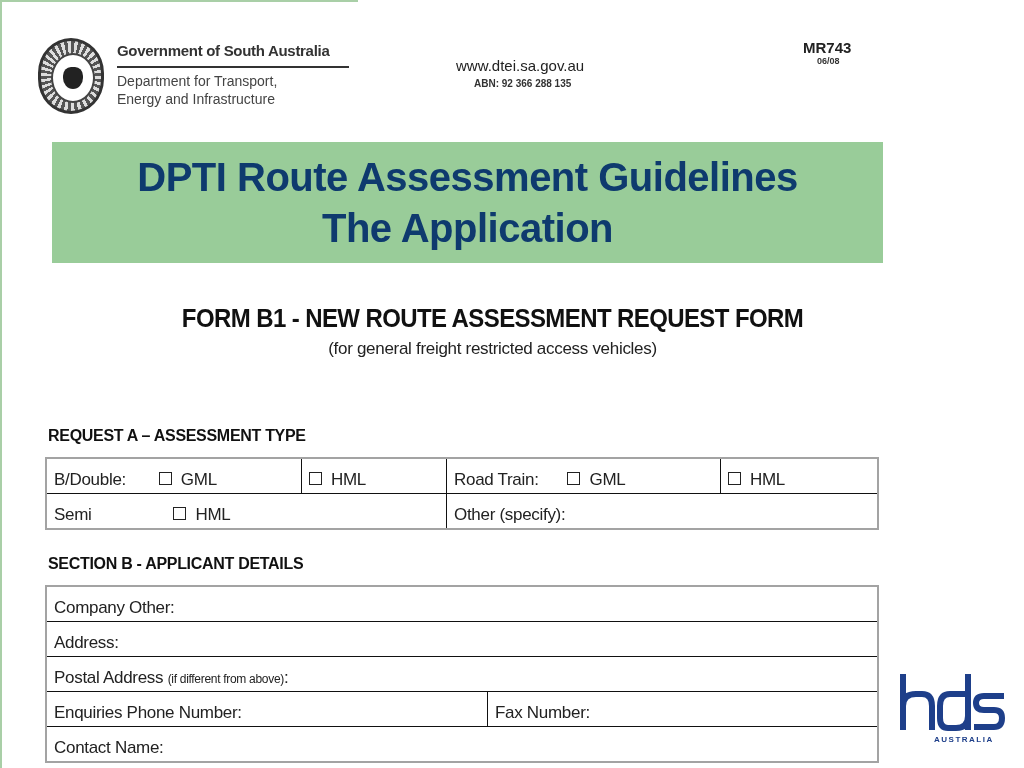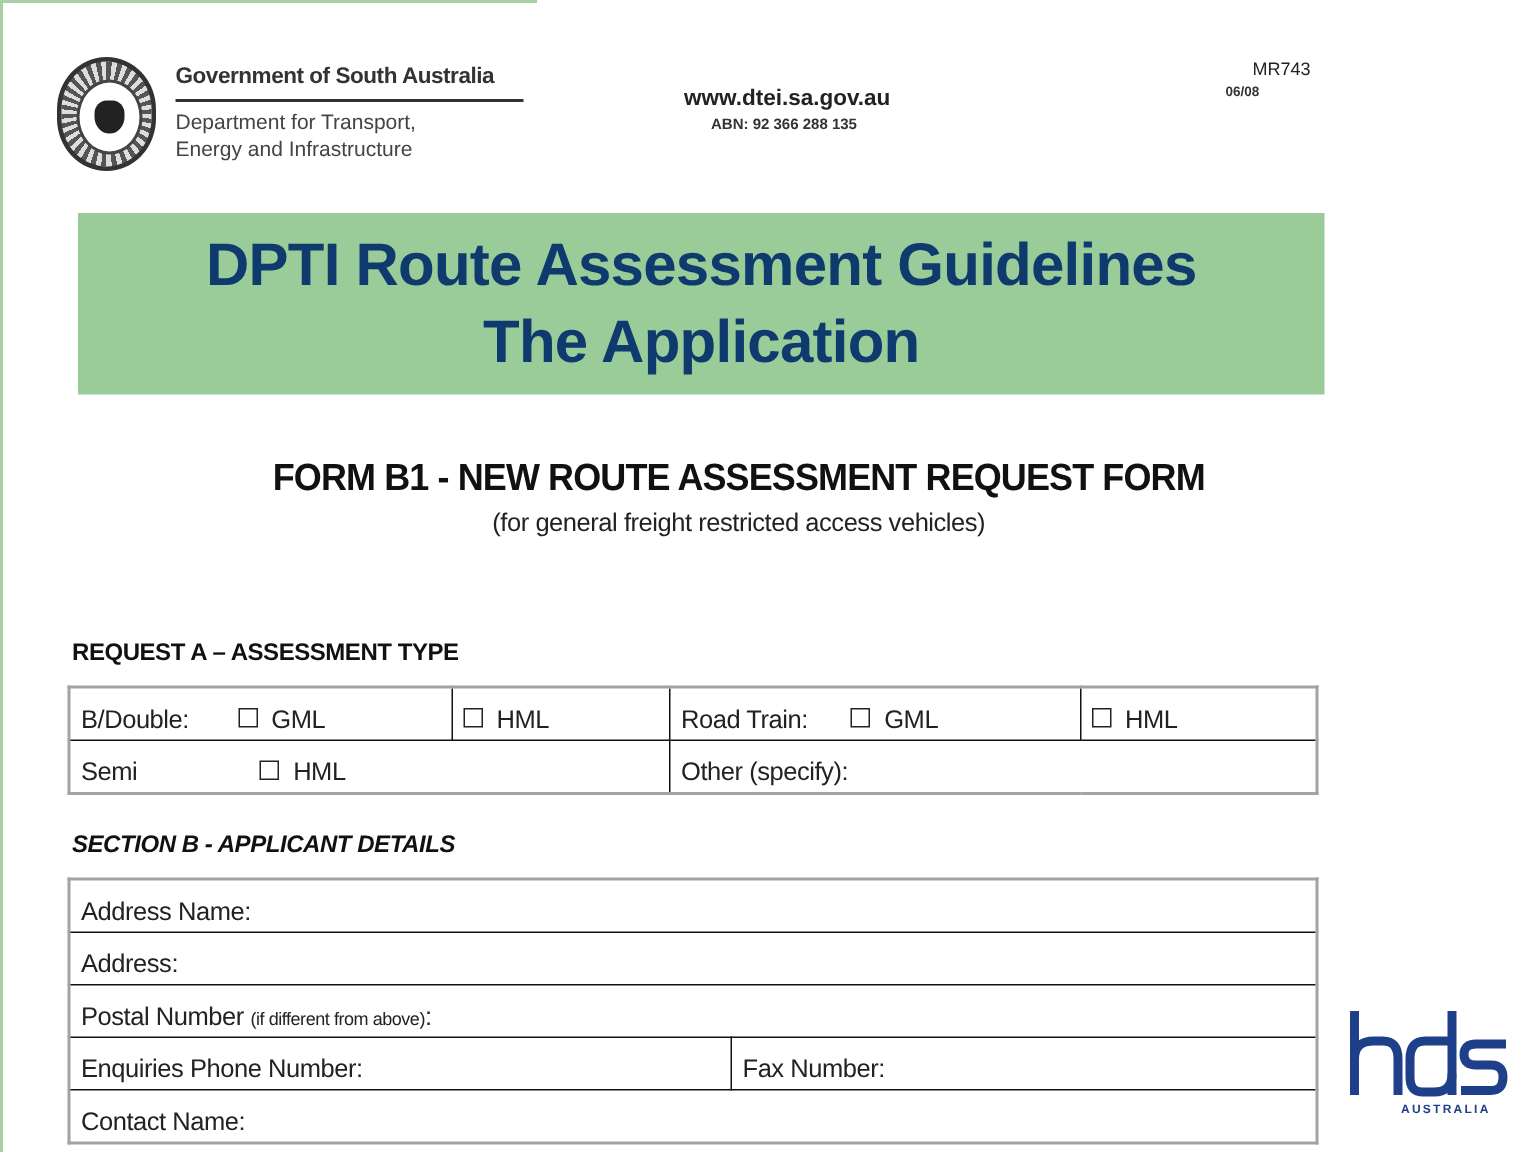--- a/index.html
+++ b/index.html
@@ -15,39 +15,39 @@
           repeating-conic-gradient(#555 0 6deg, #ddd 6deg 12deg); }
   .seal-inner { position:absolute; left:10px; top:12px; width:40px; height:46px; border-radius:50%;
                 background:#fff; border:2px solid #444; }
   .seal-bird { position:absolute; left:10px; top:12px; width:20px; height:22px; background:#222;
                border-radius:40% 40% 50% 50%; }
   .gov-name { position:absolute; left:117px; top:42px; font-size:15px; font-weight:bold; color:#333;
               letter-spacing:-0.3px; }
   .gov-rule { position:absolute; left:117px; top:66px; width:232px; height:2px; background:#333; }
   .dept-1 { position:absolute; left:117px; top:73px; font-size:14px; color:#444; }
   .dept-2 { position:absolute; left:117px; top:91px; font-size:14px; color:#444; }
-  .web { position:absolute; left:456px; top:57px; font-size:15px; font-weight:bold; color:#222; }
+  .web { position:absolute; left:456px; top:57px; font-size:15px; font-weight:normal; color:#222; }
   .abn { position:absolute; left:474px; top:78px; font-size:10px; font-weight:bold; color:#333; }
-  .mr { position:absolute; left:835px; top:39px; font-size:12px; font-weight:normal; color:#222; }
+  .mr { position:absolute; left:803px; top:39px; font-size:15px; font-weight:bold; color:#222; }
   .date { position:absolute; left:817px; top:56px; font-size:9px; font-weight:bold; color:#333; }
 
   
   .banner { position:absolute; left:52px; top:142px; width:831px; height:121px; background:#99cc99;
             text-align:center; color:#0e3a6e; font-weight:bold; }
   .banner .l1 { position:absolute; left:0; right:0; top:13px; font-size:40px; letter-spacing:-0.5px; }
   .banner .l2 { position:absolute; left:0; right:0; top:64px; font-size:40px; letter-spacing:-0.5px; }
 
   
   .form-title { position:absolute; left:0; width:985px; top:305px; text-align:center; font-size:24px;
                 font-weight:bold; color:#111; letter-spacing:-0.6px; transform:scaleY(1.05); }
   .form-sub { position:absolute; left:0; width:985px; top:339px; text-align:center; font-size:17px; color:#222; letter-spacing:-0.3px; }
 
   .section-h { position:absolute; left:48px; font-size:16px; font-weight:bold; color:#111; letter-spacing:-0.3px; }
   .sa { top:427px; }
-  .sb { top:555px;font-style:italic; }
+  .sb { top:555px; }
 
   table.form { position:absolute; border-collapse:collapse; border:2px solid #a3a3a3; }
   table.form td { border:1.5px solid #111; padding:0 0 0 7px; font-size:17px; color:#222;
                   height:31px; vertical-align:bottom; padding-bottom:3px; white-space:nowrap; letter-spacing:-0.3px; }
   .ta { left:45px; top:457px; width:834px; }
   .tb { left:45px; top:585px; width:834px; }
   .cb { display:inline-block; width:11px; height:11px; border:1.5px solid #222; margin-right:9px; vertical-align:0; }
   .small { font-size:12px; }
   .gap { display:inline-block; }
 
@@ -114,28 +114,28 @@
       <span>Other (specify):</span>
     </td>
   </tr>
 </tbody>
   </table>
 
 <div class="section-h sb">SECTION B - APPLICANT DETAILS</div>
 <table class="form tb">
   <tbody>
       <tr>
-    <td colspan="2"><span>Address Name:</span></td>
+    <td colspan="2"><span>Company Other:</span></td>
   </tr>
   <tr>
     <td colspan="2"><span>Address:</span></td>
   </tr>
   <tr>
     <td colspan="2">
-      <span>Postal Number</span>
+      <span>Postal Address</span>
       <span class="small">(if different from above)</span><span>:</span>
     </td>
   </tr>
   <tr>
     <td style="width:433px"><span>Enquiries Phone Number:</span></td>
     <td><span>Fax Number:</span></td>
   </tr>
   <tr>
     <td colspan="2"><span>Contact Name:</span></td>
   </tr>

